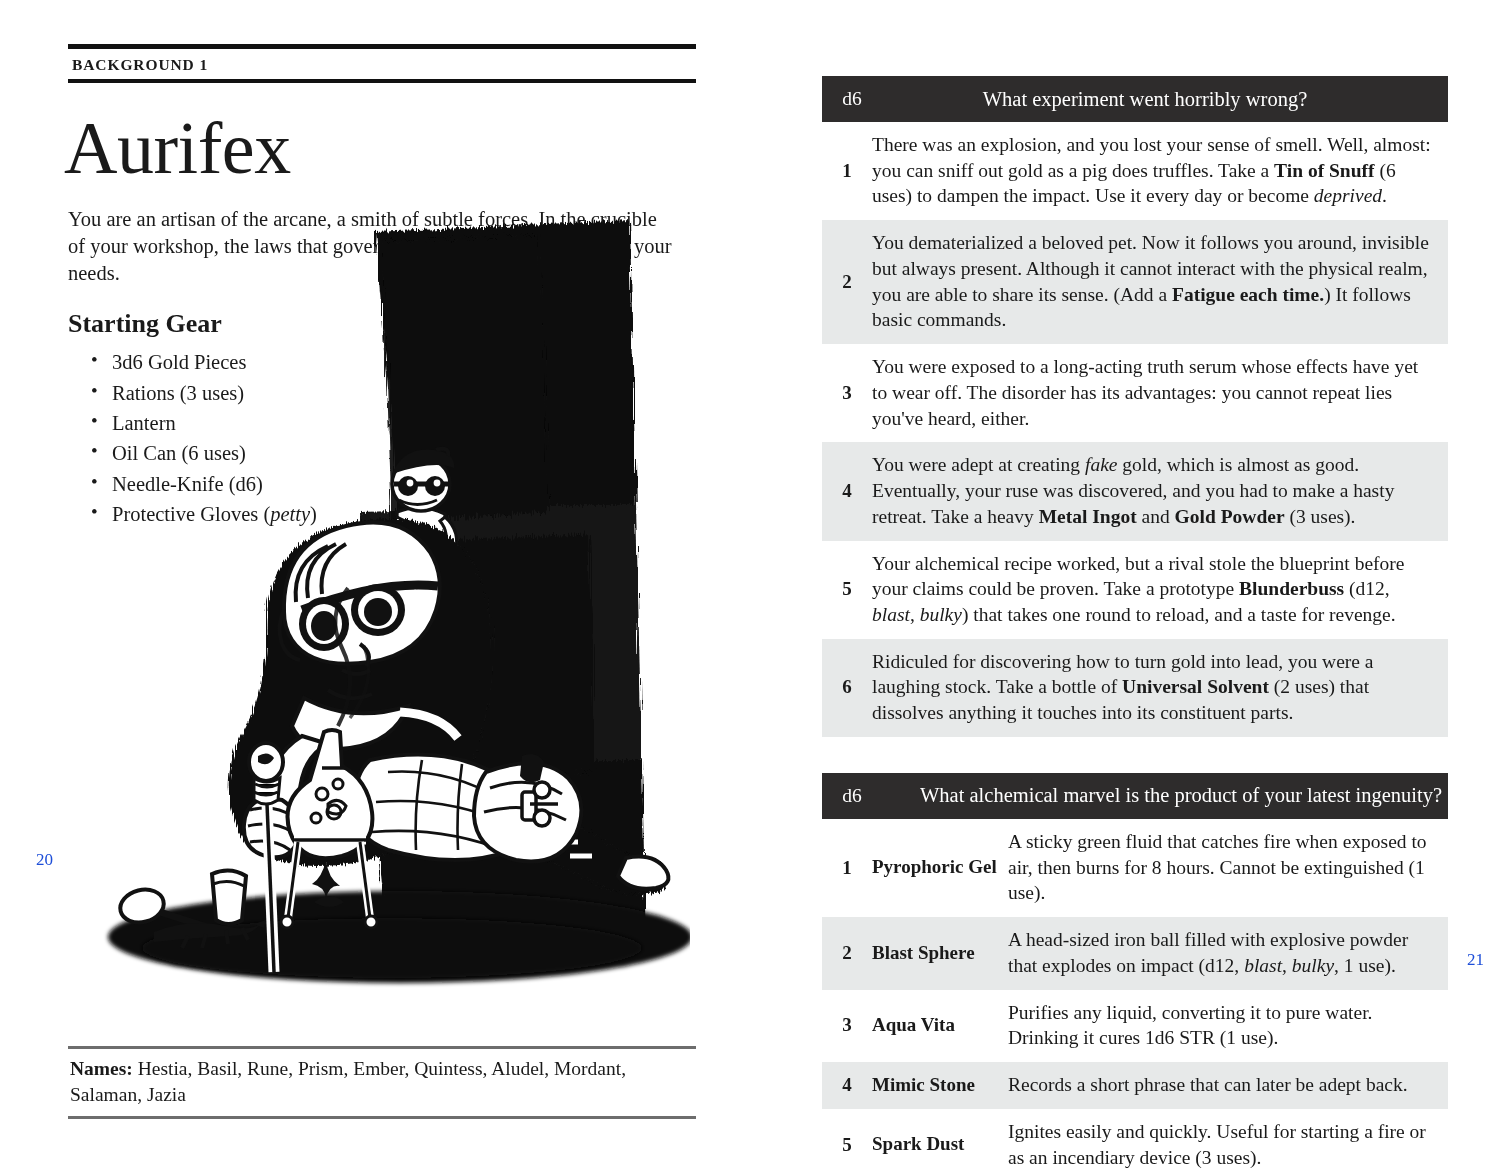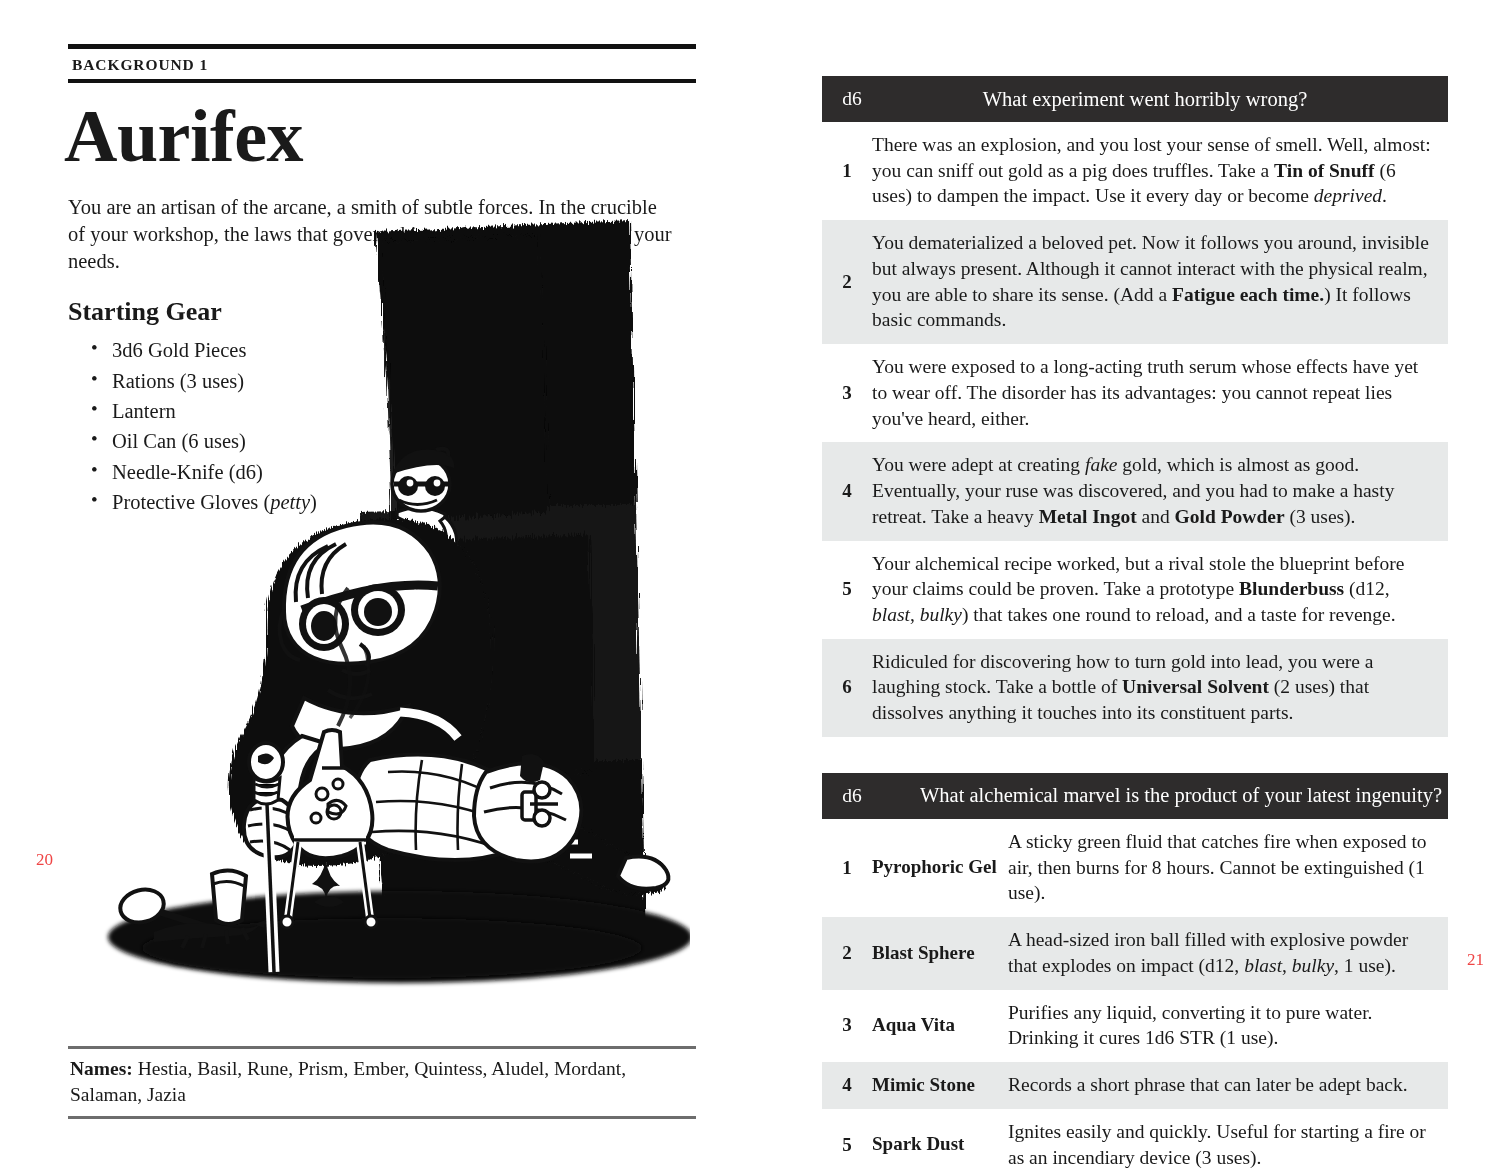--- a/index.html
+++ b/index.html
@@ -46,25 +46,25 @@
     font-family: "Liberation Serif", serif;
     font-weight: 700;
     font-size: 15.5px;
     letter-spacing: 0.9px;
     padding: 7px 0 6px 4px;
     line-height: 1.1;
   }
 
   .title {
     font-family: "Liberation Serif", serif;
-    font-weight: 700;
+    font-weight: 400;
     font-size: 74px;
     line-height: 1.0;
     letter-spacing: -0.5px;
-    margin: 16px 0 10px -4px;
+    margin: 28px 0 10px -4px;
   }
 
   .intro {
     font-size: 20.5px;
     line-height: 1.33;
     width: 610px;
     margin-bottom: 22px;
   }
 
   .section-head {
@@ -126,21 +126,21 @@
     font-size: 19.5px;
     line-height: 1.34;
     padding: 7px 2px 8px 2px;
   }
   .names-text b { font-weight: 700; }
 
   .folio {
     position: absolute;
     bottom: 22px;
     font-size: 17px;
-    color: #ef4444;
+    color: #1d4ed8;
   }
   .folio-left { left: 36px; }
   .folio-right { right: 28px; }
 
   
   .page-right {
     position: relative;
     width: 756px;
     height: 992px;
     box-sizing: border-box;

